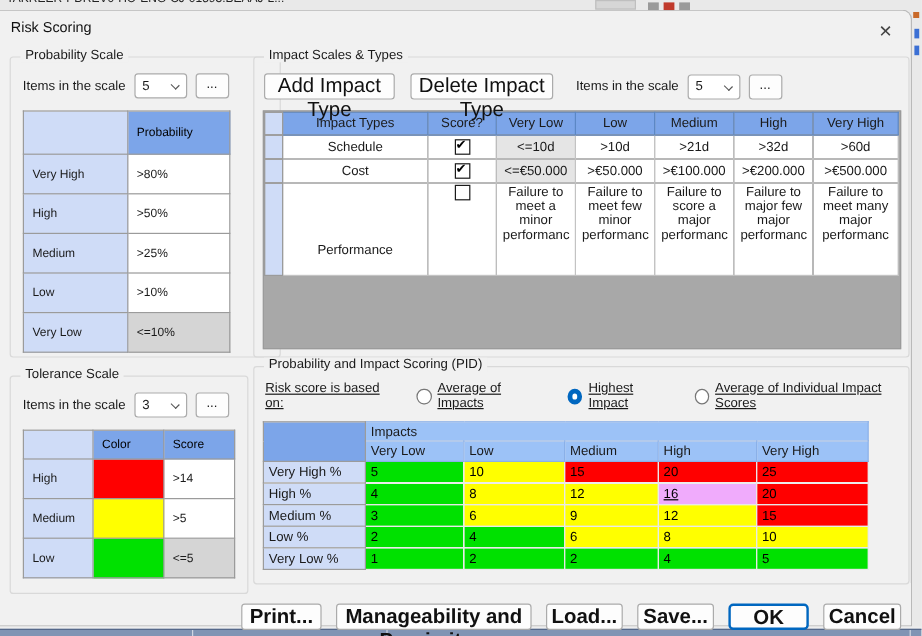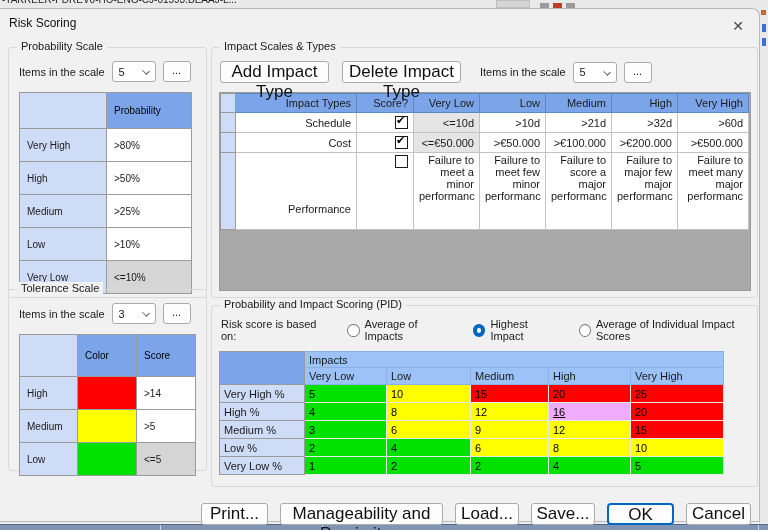--- a/index.html
+++ b/index.html
@@ -21,23 +21,23 @@
   .bg-bottom-band .sep { position:absolute; top:0; width:1px; height:6px; background:#cfd6e2; }
 
   
   .dialog { position:absolute; left:0; top:8px; width:760px; height:514px; background:#f1f1f1; border:1px solid #b9b9b9; border-left:none; border-top-right-radius:8px; }
   .dlg-title { position:absolute; left:9px; top:7px; font-size:12px; color:#111; }
   .dlg-close { position:absolute; right:8px; top:6px; width:26px; height:22px; display:flex; align-items:center; justify-content:center; font-size:14px; color:#444; cursor:default; }
 
   
   .group { position:absolute; border:1px solid #d9d9d9; border-radius:3px; }
   .group-title { position:absolute; top:-8px; left:8px; background:#f1f1f1; padding:0 4px; font-size:11px; color:#1a1a1a; }
-  .g-prob { left:8px; top:38px; width:199px; height:251px; }
+  .g-prob { left:8px; top:38px; width:226px; height:251px; }
   .g-impact { left:211px; top:38px; width:547px; height:251px; }
-  .g-tol { left:8px; top:280px; width:199px; height:182px; }
+  .g-tol { left:8px; top:304px; width:199px; height:182px; }
   .g-pid { left:211px; top:296px; width:547px; height:182px; }
 
   .items-row { display:flex; align-items:center; gap:7px; margin:13px 0 0 10px; }
   .combo { width:44px; height:21px; background:#fff; border:1px solid #ababab; border-radius:3px; display:flex; align-items:center; padding-left:6px; position:relative; }
   .combo .chev { position:absolute; right:6px; top:6px; width:6px; height:6px; border-right:1.4px solid #555; border-bottom:1.4px solid #555; transform:rotate(45deg) scale(1,0.8); }
   .dots-btn { width:28px; height:21px; background:#fdfdfd; border:1px solid #ababab; border-radius:3px; text-align:center; line-height:17px; }
 
   .btn { background:#fdfdfd; border:1px solid #ababab; border-radius:3px; height:22px; font-size:17px; font-family:inherit; color:#111; }
 
   
@@ -46,49 +46,49 @@
   .scale-table td { border:1px solid #9b9b9b; font-size:10px; padding-left:7px; vertical-align:middle; }
   .hdr-blank { background:#cfdcf7; }
   .hdr-blue { background:#7ca5e9; color:#000; }
   .lbl-cell { background:#cfdcf7; }
   .val-cell { background:#ffffff; }
   .val-gray { background:#d5d5d5; }
 
   
   .impact-wrap { margin:9px 0 0 7px; width:532px; height:199px; background:#a8a8a8; border:1px solid #9b9b9b; overflow:hidden; }
   .impact-table { table-layout:fixed; width:528px; }
-  .impact-table td, .impact-table th { border:1px solid #c3c3c3; font-size:11px; font-weight:normal; text-align:right; padding:1px 5px; overflow:hidden; vertical-align:top; }
+  .impact-table td, .impact-table th { border:1px solid #c3c3c3; font-size:11px; font-weight:normal; text-align:center; padding:1px 5px; overflow:hidden; vertical-align:top; }
   .impact-table th { background:#7ca5e9; border-color:#5b87c5; height:19px; vertical-align:middle; }
   .impact-table .sel-cell { background:#cfdcf7; border-color:#9b9b9b; }
   .impact-table td { background:#fff; }
   .impact-table td.gray { background:#e5e5e5; }
   .row-mid td { height:20px; vertical-align:middle; }
   .row-tall td { height:77px; }
   .cell-name-tall { vertical-align:bottom !important; padding-bottom:14px !important; }
 
   .checkbox { display:inline-block; width:13px; height:13px; border:1.6px solid #1a1a1a; background:#fff; position:relative; vertical-align:middle; }
   .checkbox.checked::after { content:"✔"; position:absolute; left:0px; top:-3px; font-size:11px; color:#000; }
 
   
-  .radio-row { display:flex; align-items:flex-start; gap:8px; margin:12px 0 0 9px; }
+  .radio-row { display:flex; align-items:flex-start; gap:8px; margin:12px 0 0 9px;text-decoration:underline; }
   .radio-opt { display:flex; align-items:center; gap:5px; margin-left:14px; }
   .radio { width:13px; height:13px; border-radius:50%; border:1px solid #777; background:#fff; }
   .radio.on { border:4px solid #0067c0; }
 
   .pid-table { table-layout:fixed; margin:9px 0 0 7px; width:504px; }
   .pid-table td { font-size:11px; padding:0 0 0 4px; overflow:hidden; white-space:nowrap; }
   .pid-corner { background:#7ca5e9; border:1px solid #9b9b9b; }
   .pid-band { background:#9cc2f7; border:1px solid #8ab0e8; height:16px; }
   .pid-sub { background:#9cc2f7; border:1px solid #8ab0e8; height:17px; }
   .pid-rowlbl { background:#cfdcf7; border:1px solid #9b9b9b; height:18px; }
   .pid-cell { border:1px solid #e8e8e8; color:#000; }
 
   
   .footer { position:absolute; left:201px; top:494px; display:flex; gap:12px; }
-  .footer .btn { height:22px; }
+  .footer .btn { height:22px;font-weight:bold; }
   .btn-ok { border:2px solid #0067c0; border-radius:4px; }
   .w-print{width:67px;} .w-manage{width:163px;} .w-load{width:64px;} .w-save{width:64px;} .w-ok{width:67px;} .w-cancel{width:65px;}
 </style>
 </head>
 <body>
 
 <div class="bg-top">
   <div class="bg-top-text">-TAKREER-PDREV0-HO-ENG-CJ-01593.BEAAJ-L...</div>
   <div class="bg-top-btn"></div>
   <div class="bg-top-icons"><i></i><i class="red"></i><i></i></div>
@@ -233,21 +233,21 @@
       </div>
       <div class="dots-btn">...</div>
     </div>
     <table class="scale-table">
       <colgroup>
           <col style="width:58px">
           <col style="width:59px">
           <col style="width:59px">
         </colgroup>
       <tbody>
-          <tr style="height:42px">
+          <tr style="height:24px">
         <td class="hdr-blank"></td>
         <td class="hdr-blue">Color</td>
         <td class="hdr-blue">Score</td>
       </tr>
       <tr style="height:33px">
         <td class="lbl-cell">High</td>
         <td style="background-color: rgb(255, 0, 0);"></td>
         <td class="val-cell">&gt;14</td>
       </tr>
       <tr style="height:33px">

